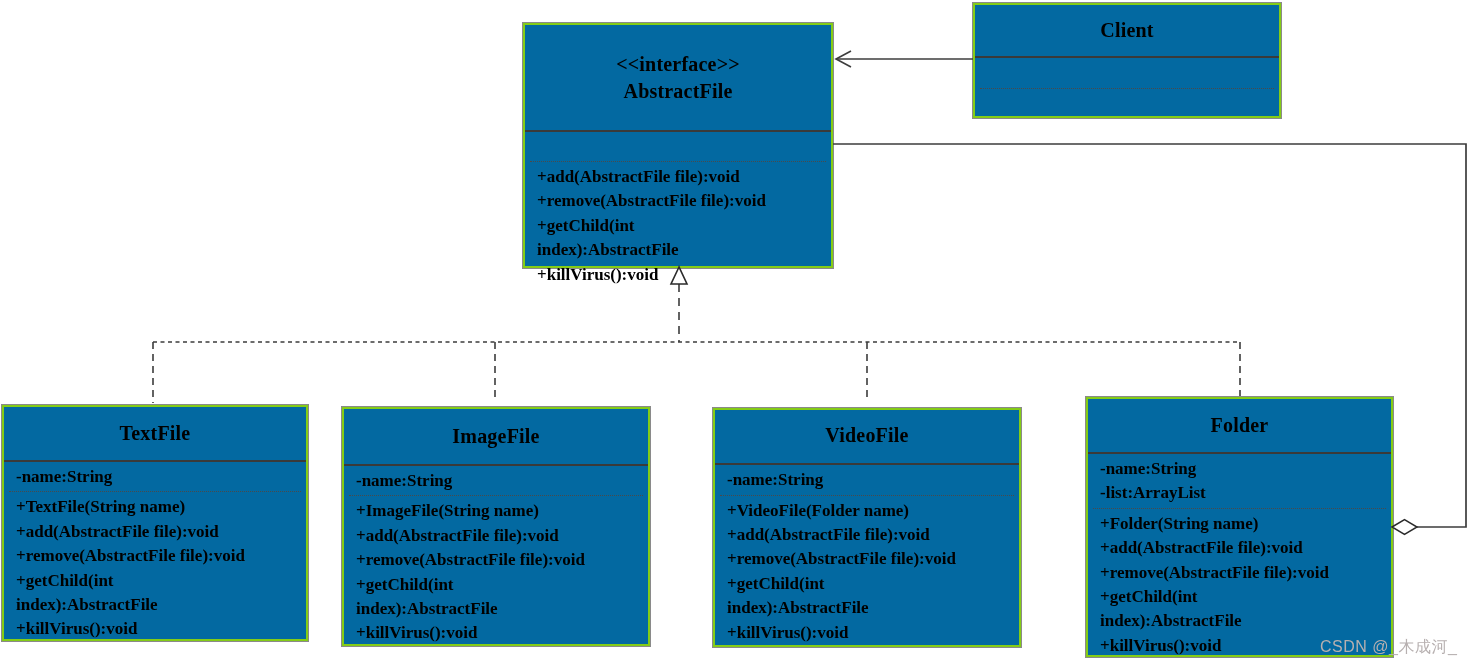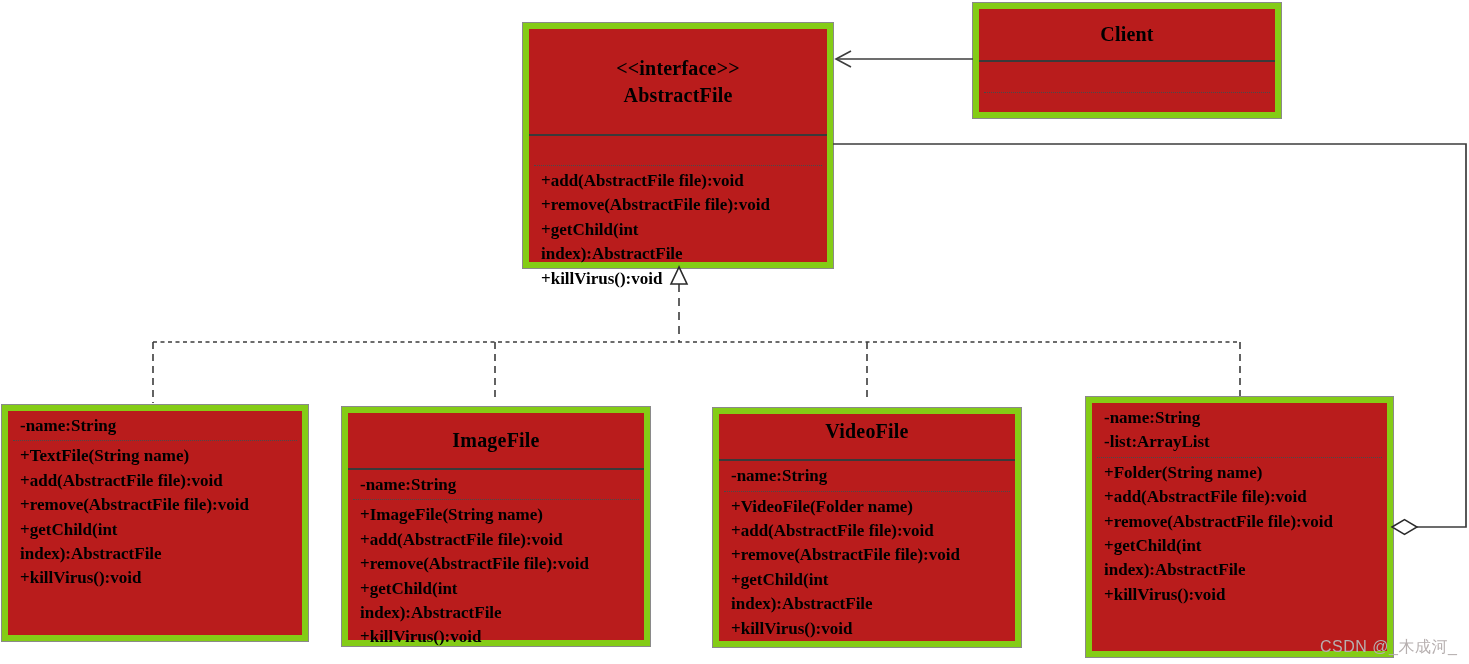--- a/index.html
+++ b/index.html
@@ -7,22 +7,22 @@
     position:relative;
     width:1469px;height:664px;
     background:#ffffff;
     overflow:hidden;
     font-family:"Liberation Serif","DejaVu Serif",serif;
     color:#000;
   }
   .uml-class{
     position:absolute;
     box-sizing:border-box;
-    background:#b91c1c;
-    border:6px solid #84cc16;
+    background:#0369a1;
+    border:2px solid #84cc16;
     box-shadow:0 0 0 1px #8a8a8a;
     display:flex;
     flex-direction:column;
     z-index:1;
   }
   .uml-title{
     box-sizing:border-box;
     border-bottom:2px solid #3a3a3a;
     display:flex;flex-direction:column;
     align-items:center;justify-content:center;
@@ -85,20 +85,23 @@
   <div class="uml-class" style="left:973px;top:3px;width:308px;height:115px;">
     <div class="uml-title" style="height:53px;">
       <div>Client</div>
     </div>
     <div class="compartment" style="min-height:28px;"></div>
     <div class="dotted-divider"></div>
     <div class="compartment"></div>
   </div>
 
   <div class="uml-class" style="left:2px;top:405px;width:306px;height:236px;">
+    <div class="uml-title" style="height:55px;">
+      <div>TextFile</div>
+    </div>
     <div class="compartment">
         <div class="member-line">-name:String</div>
       </div>
     <div class="dotted-divider"></div>
     <div class="compartment">
         <div class="member-line">+TextFile(String name)</div>
         <div class="member-line">+add(AbstractFile file):void</div>
         <div class="member-line">+remove(AbstractFile file):void</div>
         <div class="member-line">+getChild(int</div>
         <div class="member-line">index):AbstractFile</div>
@@ -136,20 +139,23 @@
         <div class="member-line">+VideoFile(Folder name)</div>
         <div class="member-line">+add(AbstractFile file):void</div>
         <div class="member-line">+remove(AbstractFile file):void</div>
         <div class="member-line">+getChild(int</div>
         <div class="member-line">index):AbstractFile</div>
         <div class="member-line">+killVirus():void</div>
       </div>
   </div>
 
   <div class="uml-class" style="left:1086px;top:397px;width:307px;height:260px;">
+    <div class="uml-title" style="height:55px;">
+      <div>Folder</div>
+    </div>
     <div class="compartment">
         <div class="member-line">-name:String</div>
         <div class="member-line">-list:ArrayList</div>
       </div>
     <div class="dotted-divider"></div>
     <div class="compartment">
         <div class="member-line">+Folder(String name)</div>
         <div class="member-line">+add(AbstractFile file):void</div>
         <div class="member-line">+remove(AbstractFile file):void</div>
         <div class="member-line">+getChild(int</div>

